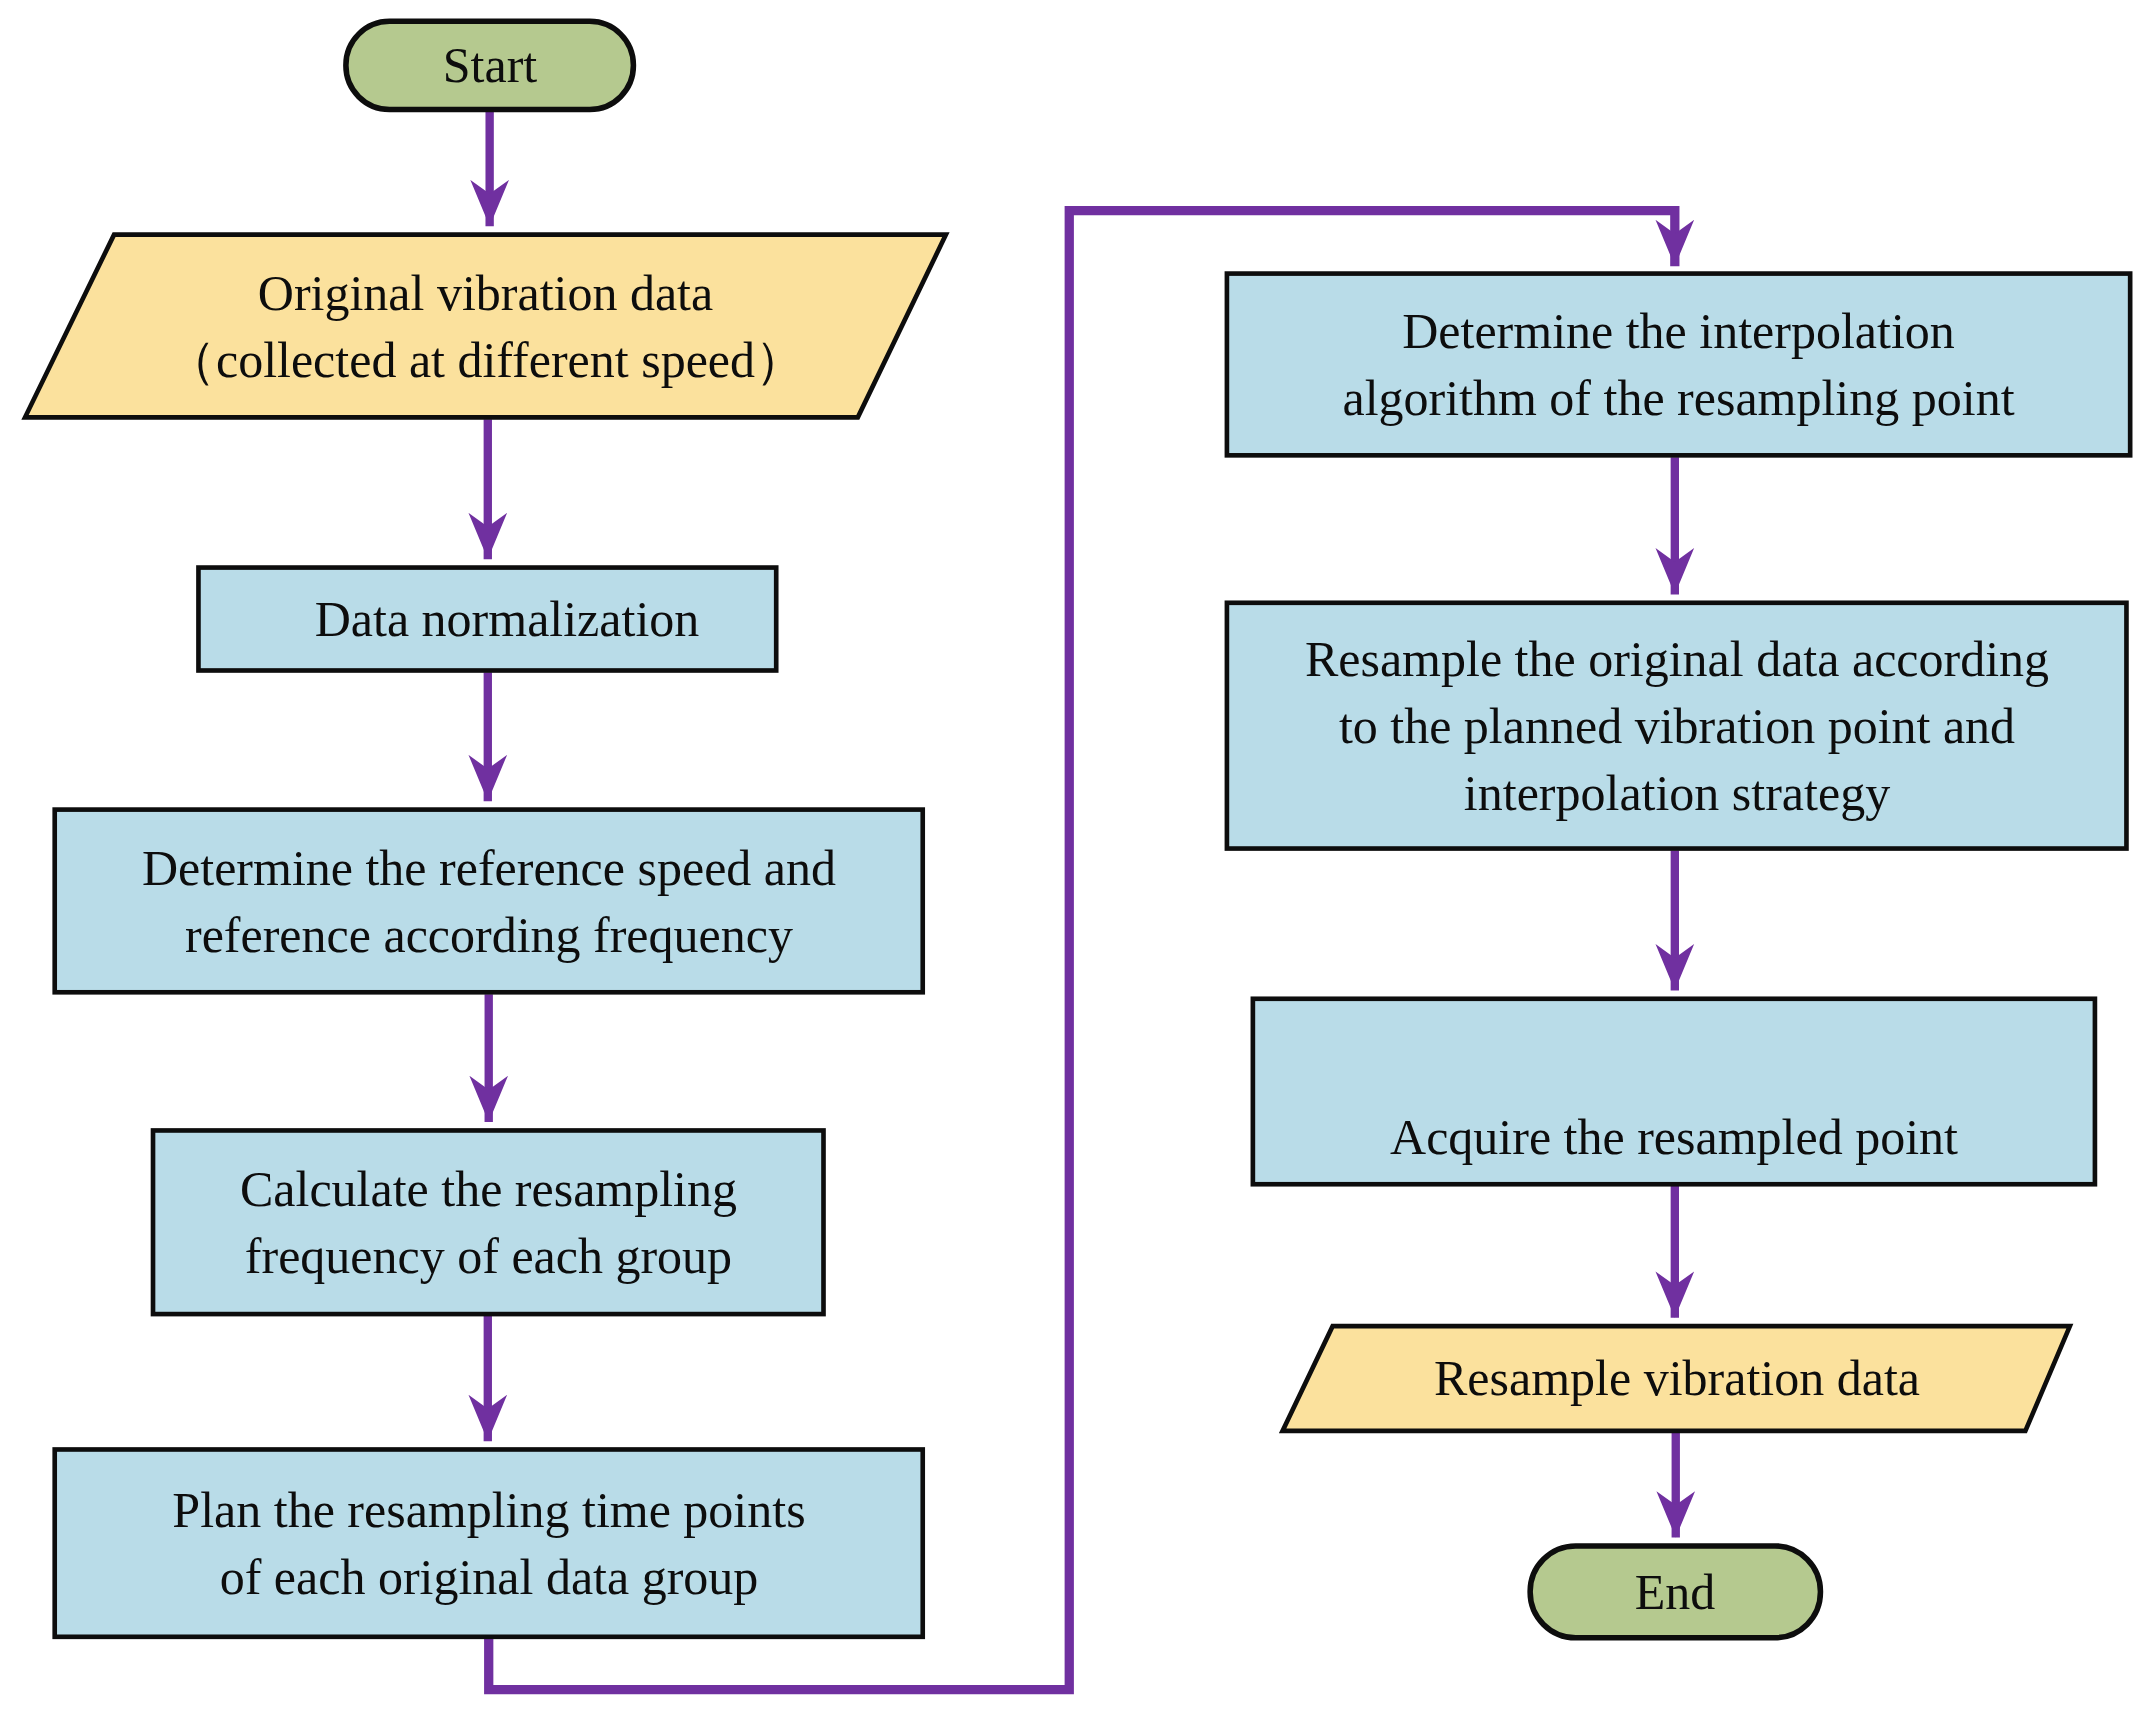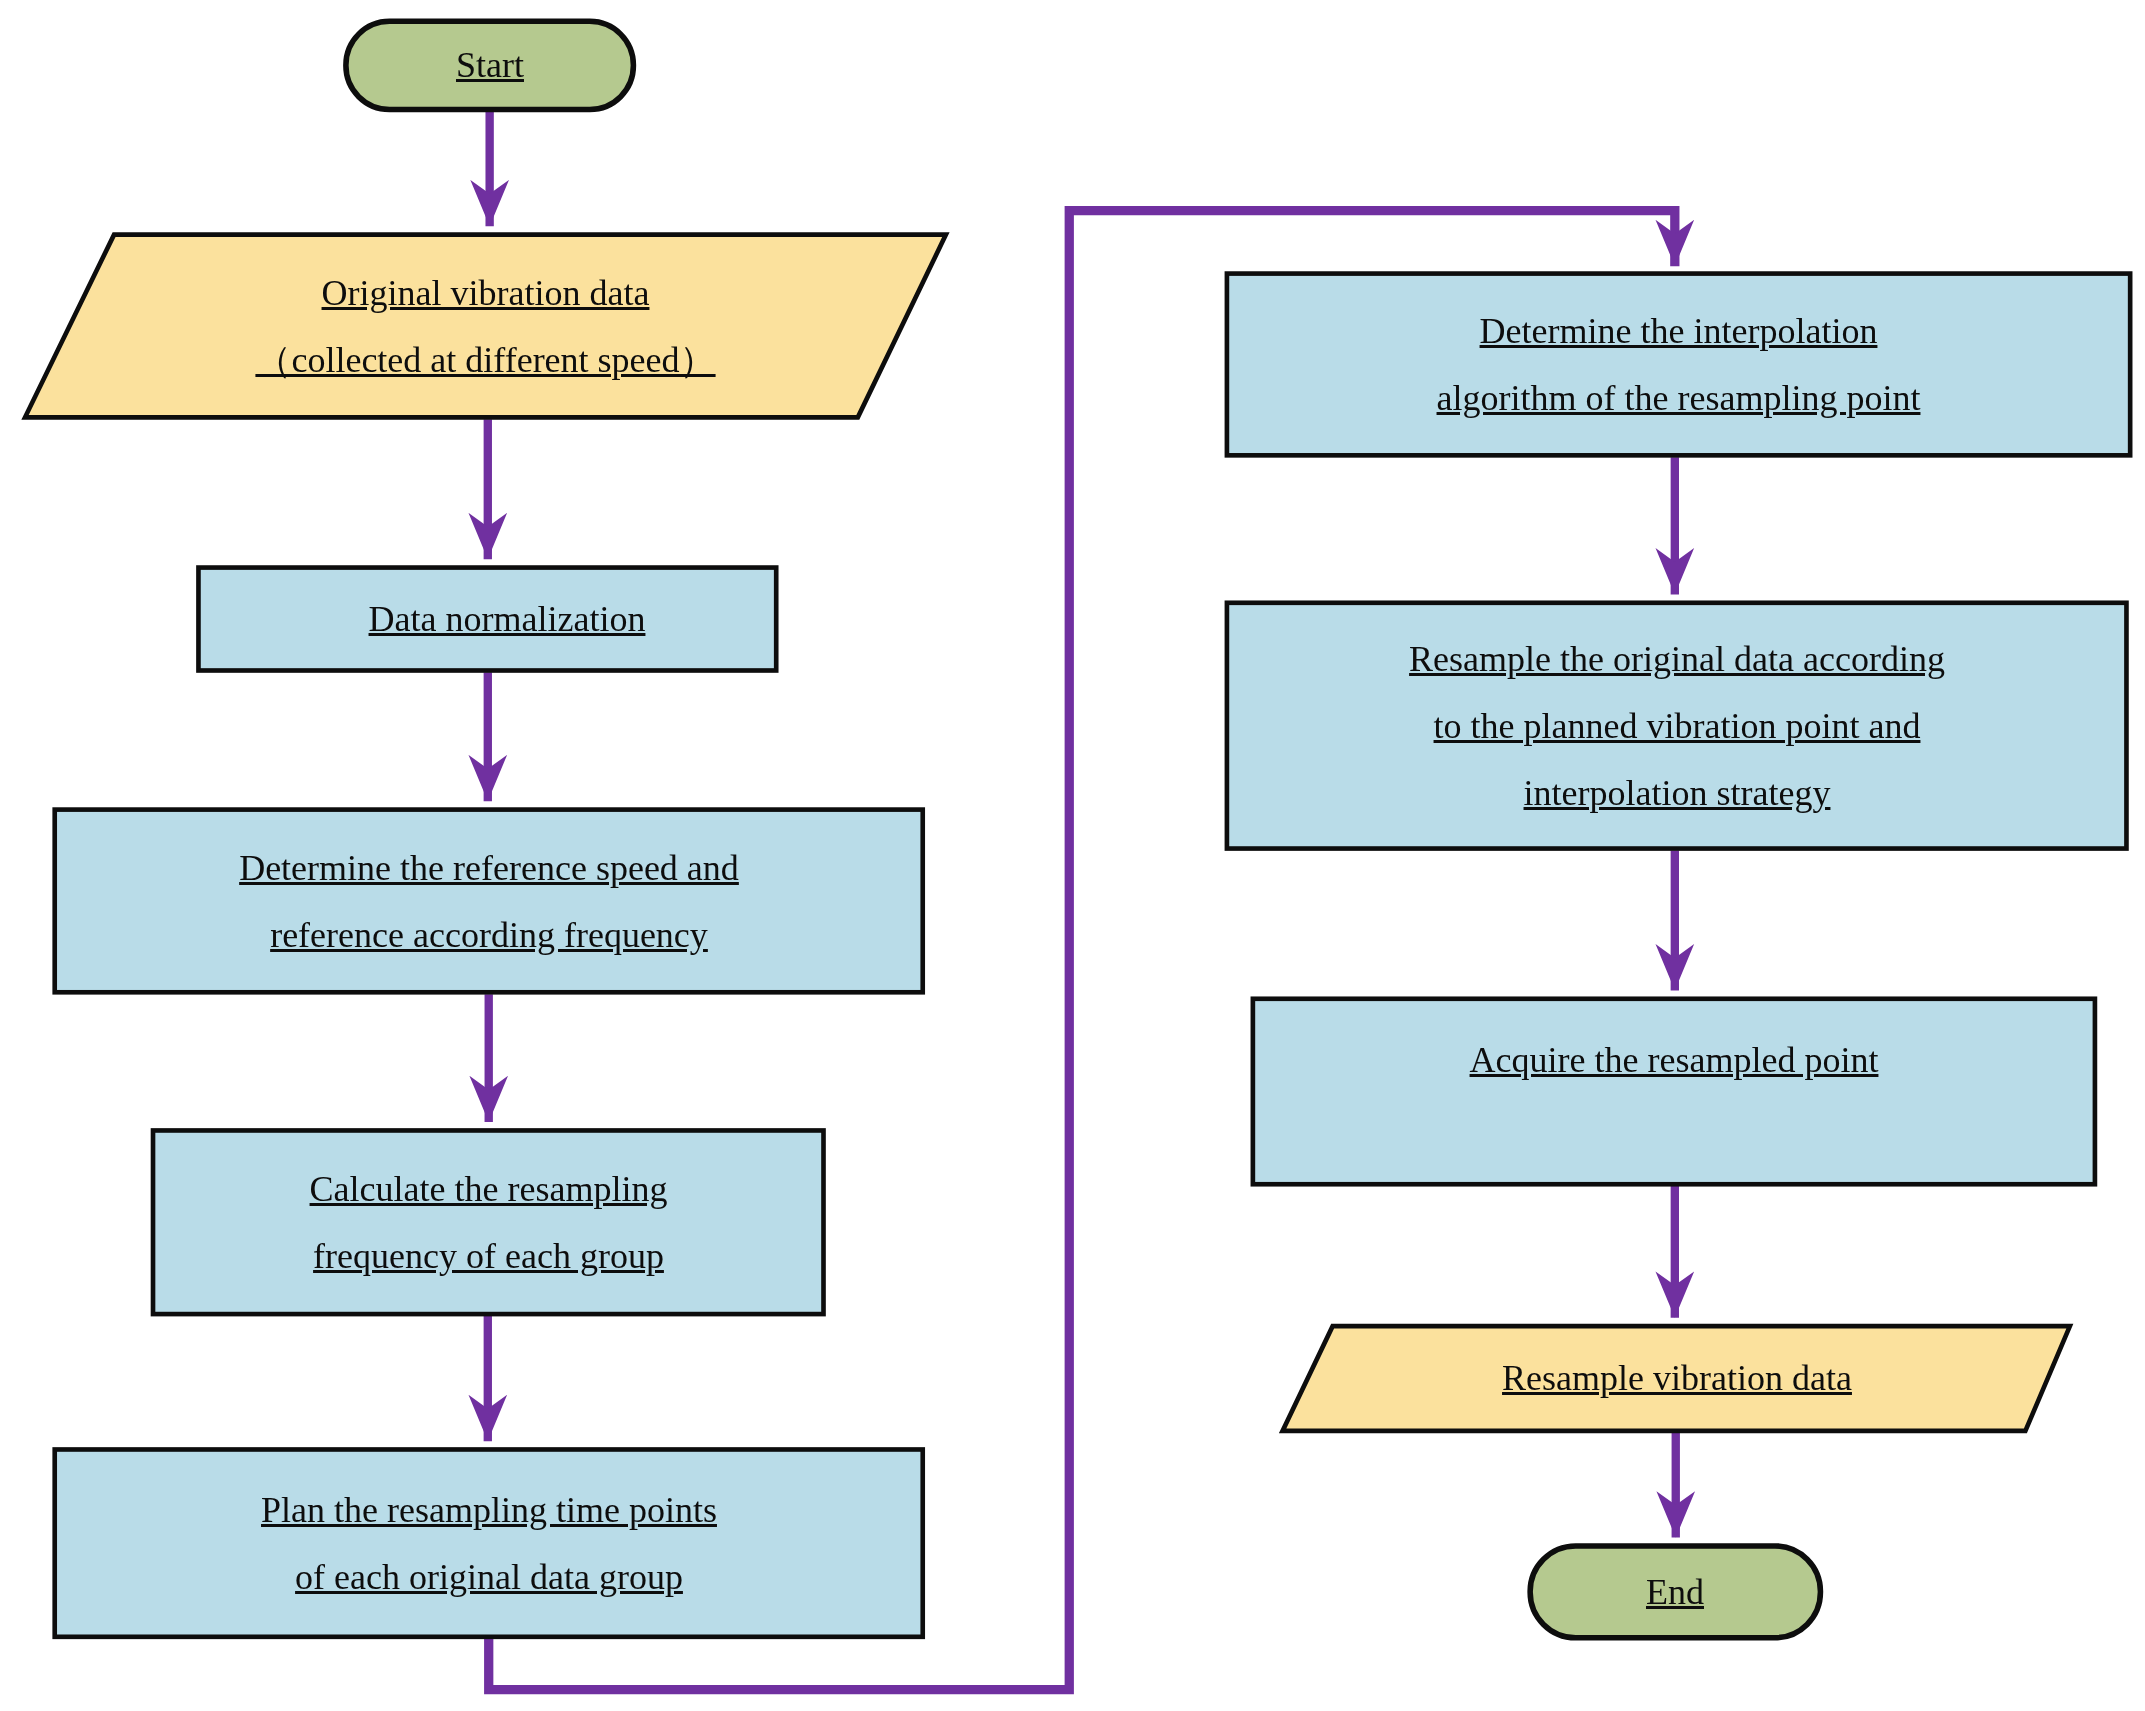--- a/index.html
+++ b/index.html
@@ -20,25 +20,24 @@
     position: absolute;
     left: 0;
     top: 0;
   }
   .node-label {
     position: absolute;
     display: flex;
     flex-direction: column;
     align-items: center;
     justify-content: center;
-    font-size: 36px;
+    font-size: 50px;
     line-height: 67px;
     white-space: nowrap;
     pointer-events: none;
-    text-decoration: underline;
   }
   .node-label span {
     display: block;
   }
 </style>
 </head>
 <body>
 
 <div id="canvas">
 
@@ -115,21 +114,21 @@
     <span>Plan the resampling time points</span>
     <span>of each original data group</span>
   </div>
 
   <div class="node-label" style="left:1227px; top:603px; width:900px; height:246px;">
     <span>Resample the original data according</span>
     <span>to the planned vibration point and</span>
     <span>interpolation strategy</span>
   </div>
 
-  <div class="node-label" style="left:1253px; top:967px; width:842px; height:186px;">
+  <div class="node-label" style="left:1253px; top:1044px; width:842px; height:186px;">
     <span>Acquire the resampled point</span>
   </div>
 
   <div class="node-label" style="left:1530px; top:1546px; width:290px; height:92px;">
     <span>End</span>
   </div>
 
   <div class="node-label" style="left:1283px; top:1326px; width:788px; height:105px;">
     <span>Resample vibration data</span>
   </div>

